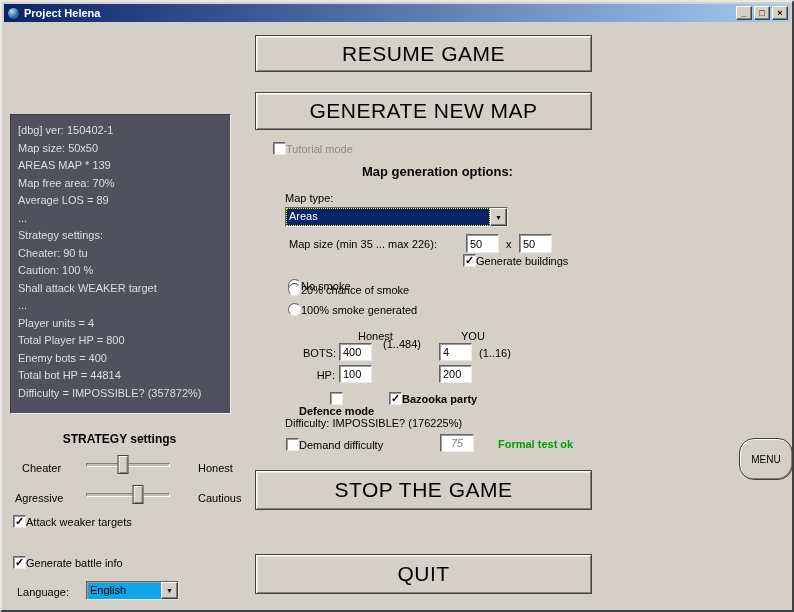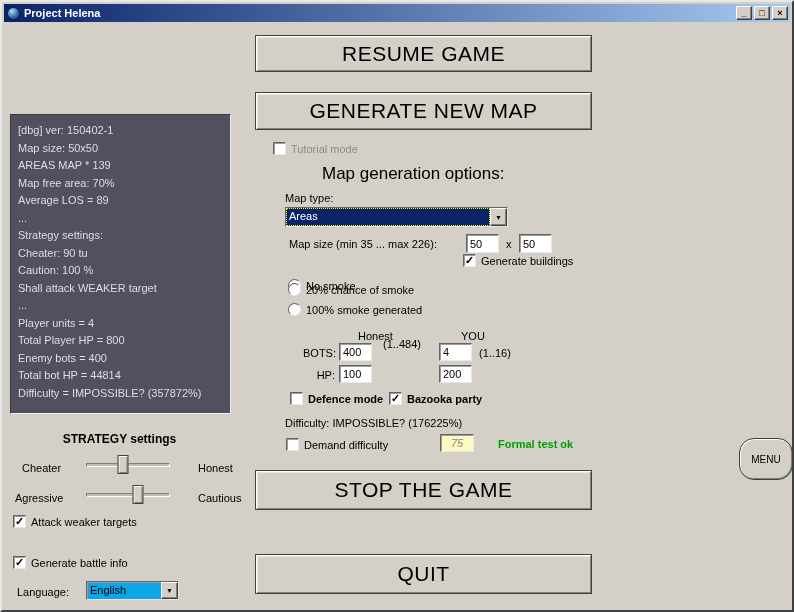--- a/index.html
+++ b/index.html
@@ -50,47 +50,47 @@
   .panel-debug {
     position: absolute; left: 8px; top: 112px; width: 221px; height: 300px;
     background: #50505f; color: #dedee6;
     border: 1px solid; border-color: #3a3a46 #f0f0f0 #f0f0f0 #3a3a46;
     font-size: 11px; line-height: 17.5px; padding: 7px 7px;
     white-space: pre-line; overflow: hidden;
   }
   
   .label { position: absolute; font-size: 11px; color: #000; white-space: nowrap; }
   .bold { font-weight: bold; }
-  .heading { font-size: 17px; font-weight: normal; }
+  .heading { font-size: 13px; font-weight: bold; margin-left: 40px; }
   .green { color: #00a000; font-weight: bold; }
   .right { text-align: right; }
   
   .field {
     position: absolute; background: #fff; color: #000;
     border: 1px solid; border-color: #646464 #e8e8e8 #e8e8e8 #646464;
     box-shadow: inset 1px 1px 0 #9c9c9c;
     font-family: "Liberation Sans", sans-serif; font-size: 11px; padding: 1px 3px;
   }
-  .field:disabled, .field.disabled { color: #808080; background: #fef9c3; font-style: italic; }
+  .field:disabled, .field.disabled { color: #808080; background: #ffffff; font-style: italic; }
   
   .combobox {
     position: absolute; display: flex; background: #0ea5e9;
     border: 1px solid; border-color: #646464 #e8e8e8 #e8e8e8 #646464;
     box-shadow: inset 1px 1px 0 #9c9c9c;
   }
   .combo-text { flex: 1; font-size: 11px; padding: 2px 3px; white-space: nowrap; overflow: hidden; }
   .combo-text.hl { background: #0a246a; color: #fff; outline: 1px dotted #ffff00; outline-offset: -1px; }
   .combo-btn {
     width: 17px; background: #d4d0c8; color: #000;
     border: 1px solid; border-color: #fff #404040 #404040 #fff;
     box-shadow: inset -1px -1px 0 #808080;
     display: flex; align-items: center; justify-content: center; font-size: 7px;
   }
   
-  .checkbox, .radio { position: absolute; display: flex; align-items: center; gap: 5px; font-size: 11px; cursor: default; white-space: nowrap; }
+  .checkbox, .radio { position: absolute; display: flex; align-items: center; font-size: 11px; cursor: default; white-space: nowrap; }
   .cb-box {
     width: 13px; height: 13px; background: #fff; flex: 0 0 auto;
     border: 1px solid; border-color: #646464 #e8e8e8 #e8e8e8 #646464;
     box-shadow: inset 1px 1px 0 #9c9c9c;
     display: flex; align-items: center; justify-content: center;
   }
   .mark { visibility: hidden; font-size: 11px; font-weight: bold; line-height: 11px; }
   .checked .mark { visibility: visible; }
   .rd-box {
     width: 13px; height: 13px; border-radius: 50%; background: #fff; flex: 0 0 auto;
@@ -198,21 +198,21 @@
   <div class="label right" style="left:301px;top:345px;width:32px;">BOTS:</div>
   <input class="field" style="left: 337px; top: 341px; width: 33px; height: 18px;" value="400">
   <div class="label" style="left:381px;top:336px;">(1..484)</div>
   <input class="field" style="left: 437px; top: 341px; width: 33px; height: 18px;" value="4">
   <div class="label" style="left:477px;top:345px;">(1..16)</div>
 
   <div class="label right" style="left:301px;top:367px;width:32px;">HP:</div>
   <input class="field" style="left: 337px; top: 363px; width: 33px; height: 18px;" value="100">
   <input class="field" style="left: 437px; top: 363px; width: 33px; height: 18px;" value="200">
 
-  <label class="checkbox" style="left:288px;top:390px;">
+  <label class="checkbox" style="left:297px;top:390px;flex-direction:column;">
     <span class="cb-box">
         <span class="mark">✓</span>
       </span>
     <span class="cb-label bold">Defence mode</span>
   </label>
   <label class="checkbox checked" style="left:387px;top:390px;">
     <span class="cb-box">
         <span class="mark">✓</span>
       </span>
     <span class="cb-label bold">Bazooka party</span>

